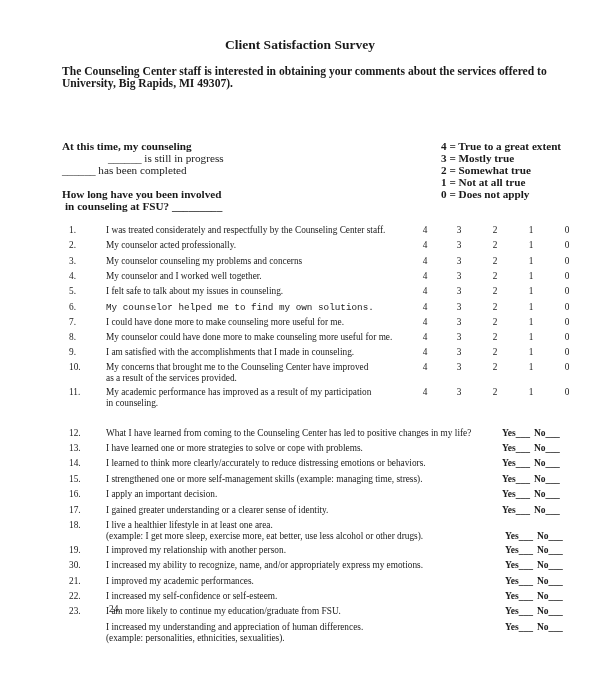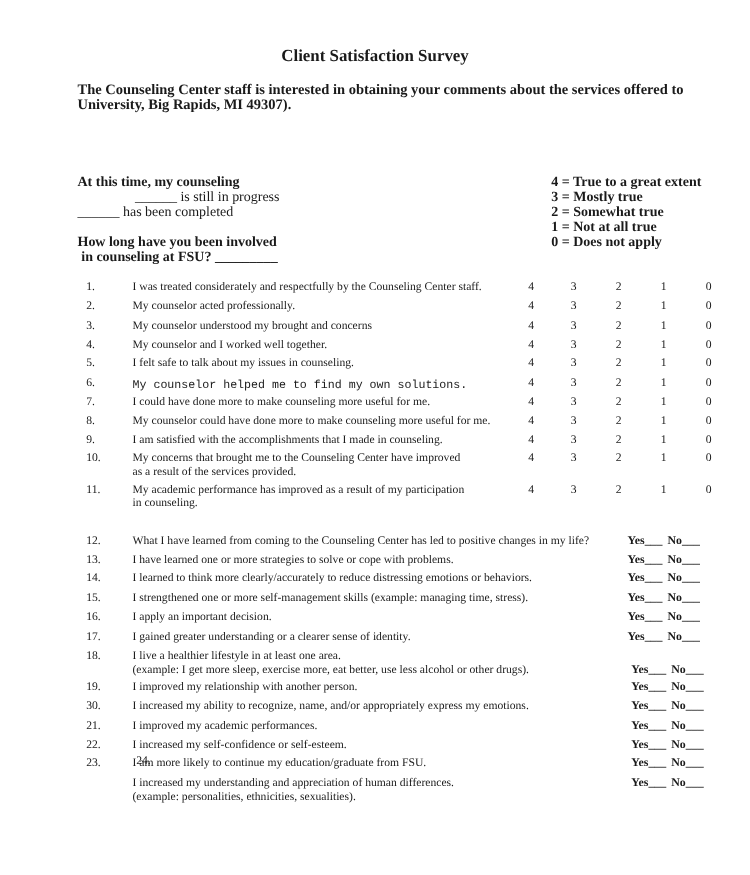--- a/index.html
+++ b/index.html
@@ -57,21 +57,21 @@
     <div class="abs scale" style="left: 526px; top: 225px;">1</div>
     <div class="abs scale" style="left: 562px; top: 225px;">0</div>
     <div class="abs item num" style="left: 69px; top: 240px;">2.</div>
     <div class="abs item" style="left: 106px; top: 240px;">My counselor acted professionally.</div>
     <div class="abs scale" style="left: 420px; top: 240px;">4</div>
     <div class="abs scale" style="left: 454px; top: 240px;">3</div>
     <div class="abs scale" style="left: 490px; top: 240px;">2</div>
     <div class="abs scale" style="left: 526px; top: 240px;">1</div>
     <div class="abs scale" style="left: 562px; top: 240px;">0</div>
     <div class="abs item num" style="left: 69px; top: 256px;">3.</div>
-    <div class="abs item" style="left: 106px; top: 256px;">My counselor understood my brought and concerns</div>
+    <div class="abs item" style="left: 106px; top: 256px;">My counselor counseling my problems and concerns</div>
     <div class="abs scale" style="left: 420px; top: 256px;">4</div>
     <div class="abs scale" style="left: 454px; top: 256px;">3</div>
     <div class="abs scale" style="left: 490px; top: 256px;">2</div>
     <div class="abs scale" style="left: 526px; top: 256px;">1</div>
     <div class="abs scale" style="left: 562px; top: 256px;">0</div>
     <div class="abs item num" style="left: 69px; top: 271px;">4.</div>
     <div class="abs item" style="left: 106px; top: 271px;">My counselor and I worked well together.</div>
     <div class="abs scale" style="left: 420px; top: 271px;">4</div>
     <div class="abs scale" style="left: 454px; top: 271px;">3</div>
     <div class="abs scale" style="left: 490px; top: 271px;">2</div>

